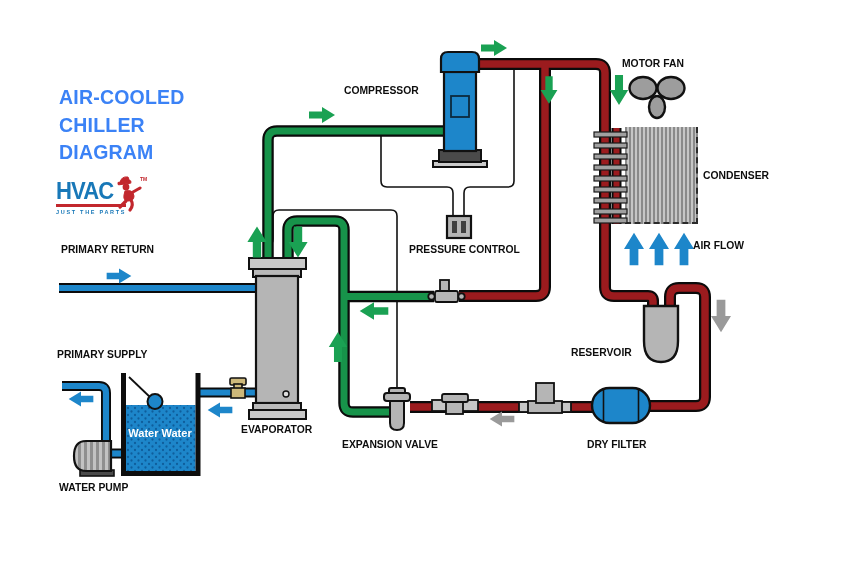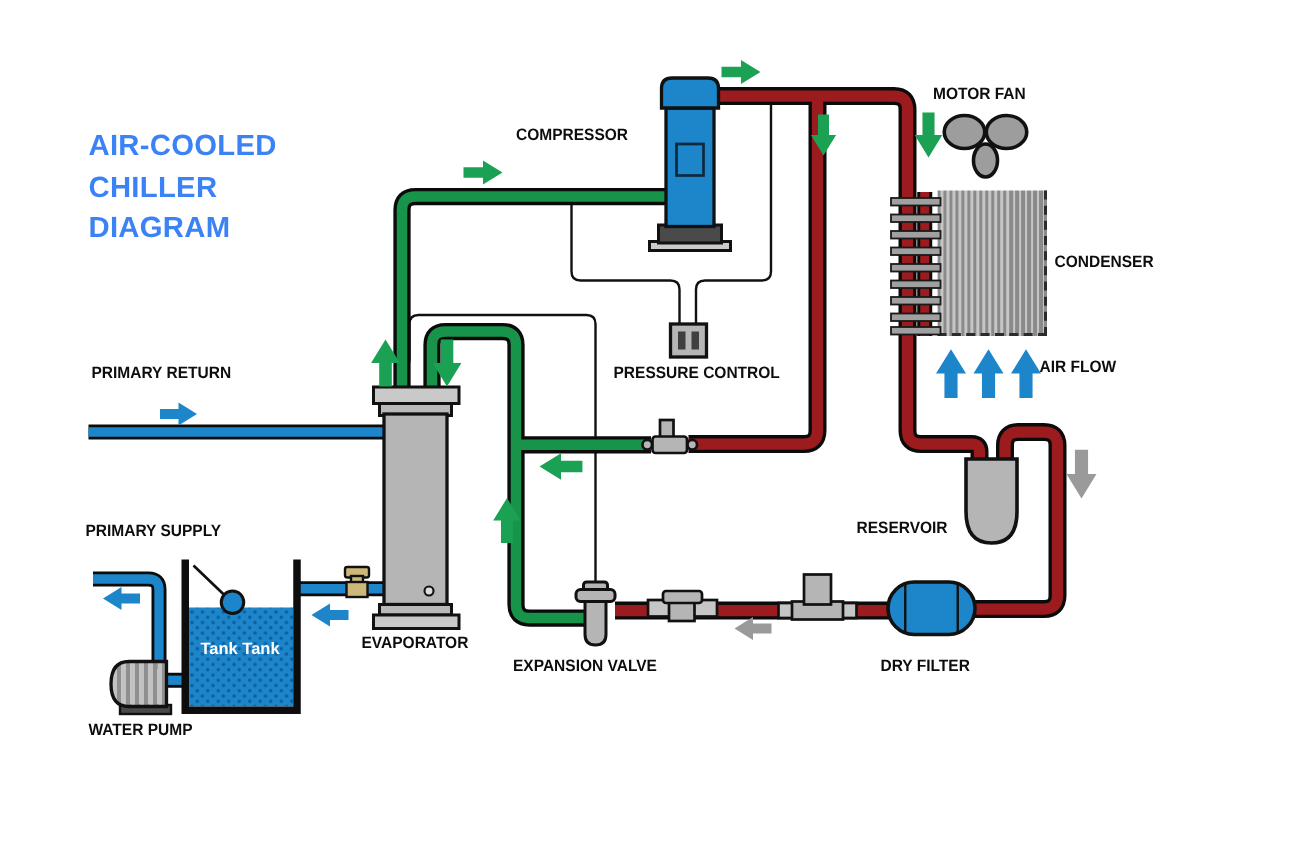--- a/index.html
+++ b/index.html
@@ -205,28 +205,44 @@
     <g fill="#9a9a9a">
       <use href="#arr" transform="translate(721,316) rotate(90) scale(1.25)"></use>
       <use href="#arr" transform="translate(502,419) rotate(180) scale(0.95)"></use>
     </g>
   </svg>
 
   <div class="title">AIR-COOLED
 CHILLER
 DIAGRAM</div>
 
+  <div class="logo">
+    <div class="hv">HVAC</div>
+    <div class="bar"></div>
+    <div class="tag">JUST THE PARTS</div>
+    <div class="tm">TM</div>
+    <svg class="runner" width="34" height="40" viewBox="0 0 34 40">
+      <g fill="#c2272d" stroke="#c2272d">
+        <path d="M8 9 Q9 2 16 3 L18 8 Q12 6 8 9 Z" stroke-width="1"></path>
+        <rect x="6" y="7.5" width="13" height="2.5" rx="1" transform="rotate(-8 12 9)"></rect>
+        <circle cx="14" cy="13" r="3.4" stroke="none"></circle>
+        <path d="M13 17 Q21 15 22 22 Q22 27 16 27 Q11 27 12 21 Z" stroke-width="1"></path>
+        <path d="M21 18 L28 14" stroke-width="3" stroke-linecap="round" fill="none"></path>
+        <path d="M14 27 L8 33 M19 26 Q22 31 18 36" stroke-width="3.2" stroke-linecap="round" fill="none"></path>
+      </g>
+    </svg>
+  </div>
 
   <div class="lbl" style="left:344px;top:84px">COMPRESSOR</div>
   <div class="lbl" style="left:622px;top:57px">MOTOR FAN</div>
   <div class="lbl" style="left:703px;top:169px">CONDENSER</div>
   <div class="lbl" style="left:693px;top:239px">AIR FLOW</div>
   <div class="lbl" style="left:409px;top:243px">PRESSURE CONTROL</div>
   <div class="lbl" style="left:61px;top:243px">PRIMARY RETURN</div>
   <div class="lbl" style="left:571px;top:346px">RESERVOIR</div>
   <div class="lbl" style="left:57px;top:348px">PRIMARY SUPPLY</div>
   <div class="lbl" style="left:241px;top:423px">EVAPORATOR</div>
   <div class="lbl" style="left:342px;top:438px">EXPANSION VALVE</div>
   <div class="lbl" style="left:587px;top:438px">DRY FILTER</div>
   <div class="lbl" style="left:59px;top:481px">WATER PUMP</div>
-  <div class="tanklbl">Tank Tank</div>
+  <div class="tanklbl">Water Water</div>
 
 </div>
 
 </body></html>

